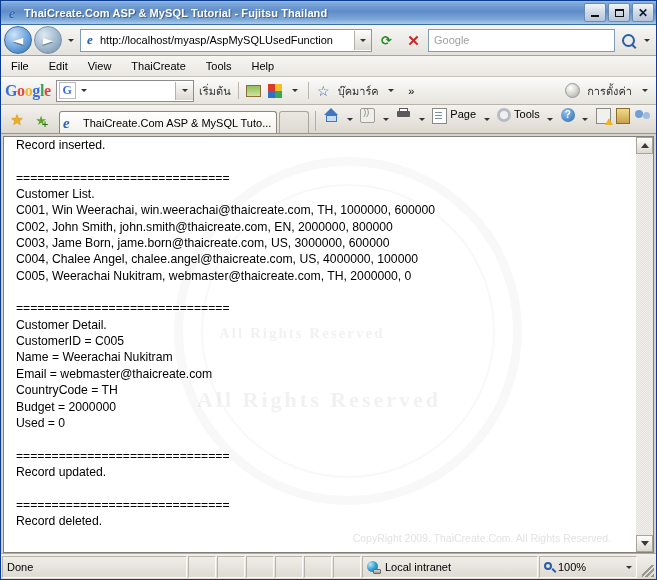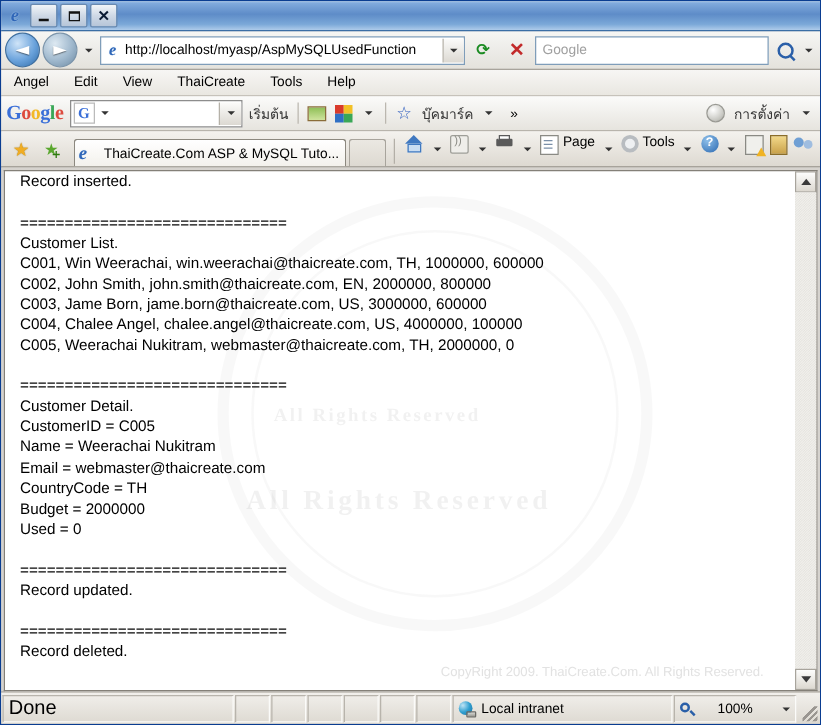--- a/index.html
+++ b/index.html
@@ -457,38 +457,38 @@
   }
   .sb-cell {
     border: 1px solid #b8b4ac;
     border-right-color: #fbfbf9;
     border-bottom-color: #fbfbf9;
     background: transparent;
     display: flex;
     align-items: center;
     margin-right: 1px;
   }
-  .sb-done { flex: 1; padding-left: 4px; font-size: 16px; color: #000; min-width: 0; }
+  .sb-done { flex: 1; padding-left: 4px; font-size: 11px; color: #000; min-width: 0; }
   .sb-small { width: 26px; flex: none; }
   .sb-zone { width: 170px; flex: none; padding-left: 4px; gap: 4px; text-align: center; }
   .sb-zone-label { font-size: 11px; color: #000; }
   .ic-globe {
     width: 14px; height: 13px; position: relative; flex: none;
   }
   .ic-globe::before {
     content: ""; position: absolute; left: 0; top: 0; width: 11px; height: 11px;
     border-radius: 50%;
     background: radial-gradient(circle at 30% 30%, #bfe4f5, #2f9fd0 50%, #1f6f9f);
   }
   .ic-globe::after {
     content: ""; position: absolute; right: 0; bottom: 0; width: 8px; height: 5px;
     background: linear-gradient(to bottom, #d8d8d4, #9a9a94);
     border: 1px solid #6a6a66; box-sizing: border-box; border-radius: 1px;
   }
-  .sb-zoom { width: 92px; flex: none; padding-left: 4px; gap: 19px; }
+  .sb-zoom { width: 92px; flex: none; padding-left: 4px; gap: 3px; }
   .ic-zoom { width: 11px; height: 11px; position: relative; flex: none; }
   .ic-zoom::before {
     content: ""; position: absolute; left: 0; top: 0; width: 8px; height: 8px;
     border: 2px solid #2a5fa8; border-radius: 50%; box-sizing: border-box;
   }
   .ic-zoom::after {
     content: ""; position: absolute; right: 0px; bottom: 0px; width: 2px; height: 5px;
     background: #2a5fa8; transform: rotate(-45deg);
   }
   .sb-zoom-label { font-size: 11px; color: #000; }
@@ -508,20 +508,21 @@
 </style>
 </head>
 <body>
 
 <div class="window">
 
   <div class="titlebar">
     <div class="title-icon">
       <div class="ie-e">e</div>
     </div>
+    <div class="title-text">ThaiCreate.Com ASP &amp; MySQL Tutorial - Fujitsu Thailand</div>
     <div class="win-btns">
       <div class="win-btn">
           <span class="glyph-min"></span>
         </div>
       <div class="win-btn">
           <span class="glyph-max"></span>
         </div>
       <div class="win-btn">
           <span class="glyph-close">✕</span>
         </div>
@@ -561,21 +562,21 @@
     </div>
     <div class="srch-go">
         <span class="mag"></span>
       </div>
     <div class="srch-dd">
         <span class="caret caret-sm"></span>
       </div>
   </div>
 
   <div class="menubar">
-    <div class="menu-item">Angel</div>
+    <div class="menu-item">File</div>
     <div class="menu-item">Edit</div>
     <div class="menu-item">View</div>
     <div class="menu-item">ThaiCreate</div>
     <div class="menu-item">Tools</div>
     <div class="menu-item">Help</div>
   </div>
 
   <div class="gbar">
     <div class="glogo"><span class="b1">G</span><span class="r1">o</span><span class="y1">o</span><span class="b1">g</span><span class="g1">l</span><span class="r1">e</span></div>
     <div class="gsearch">

